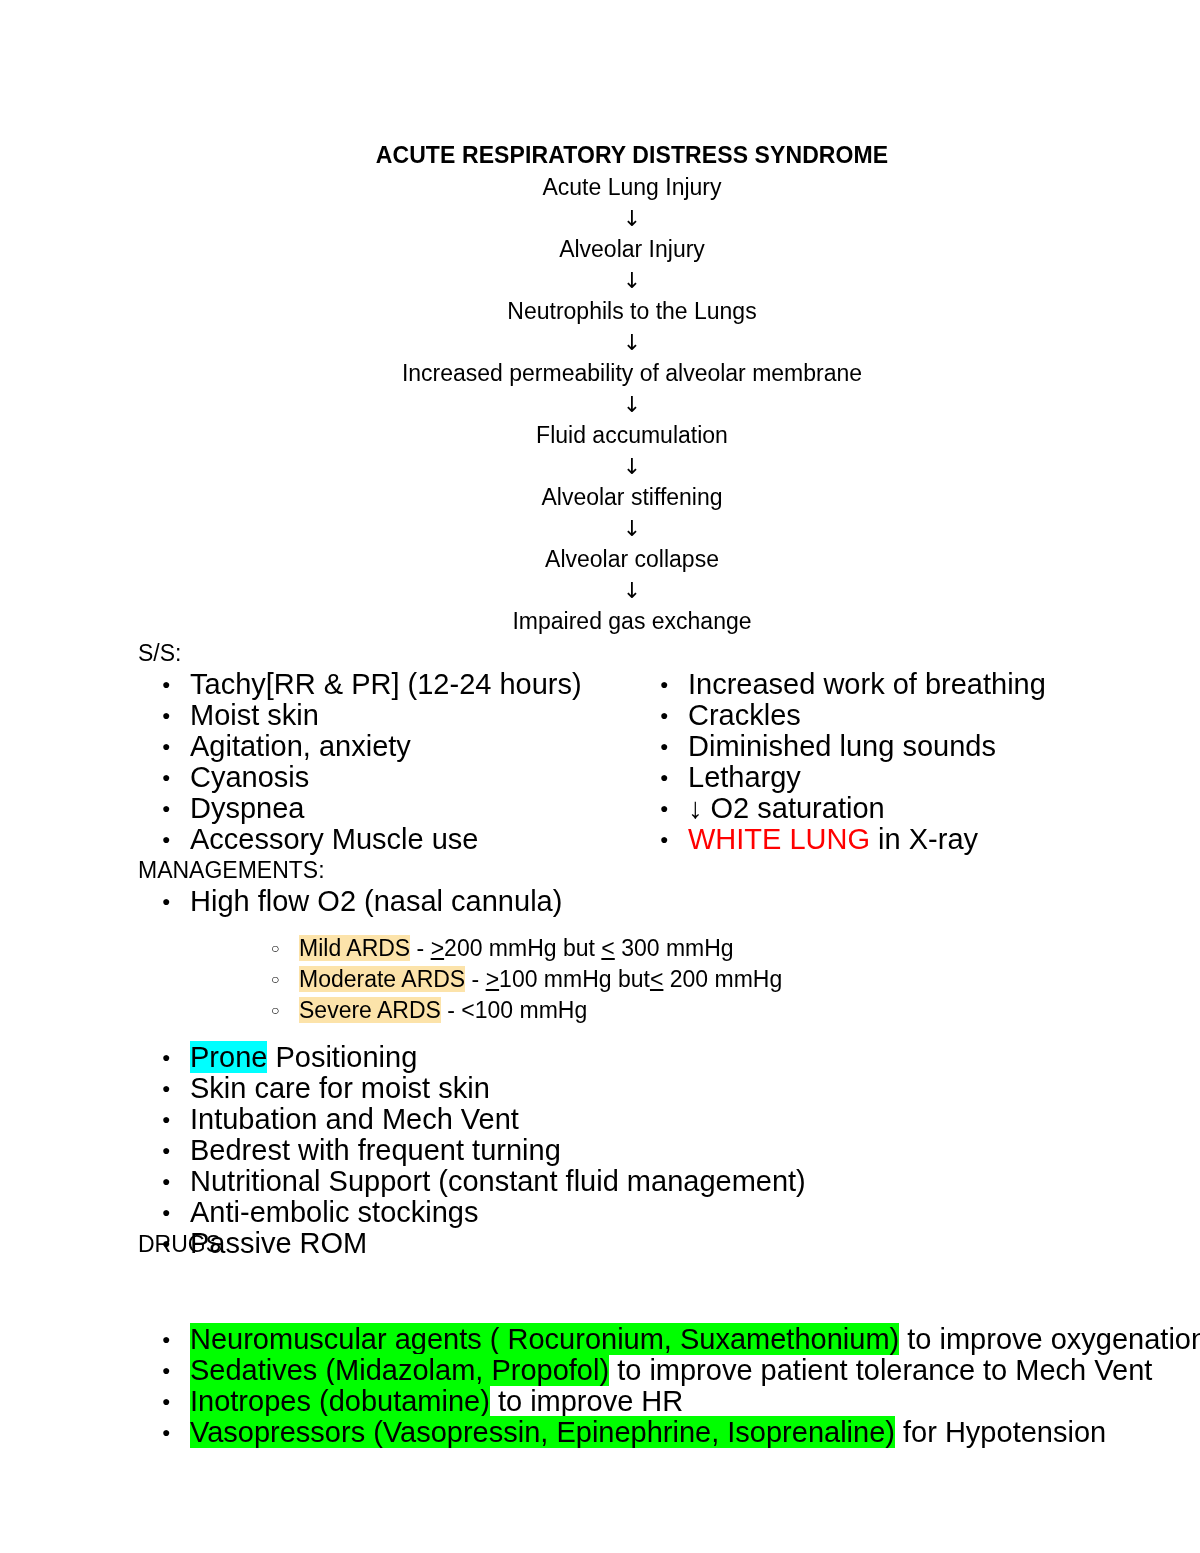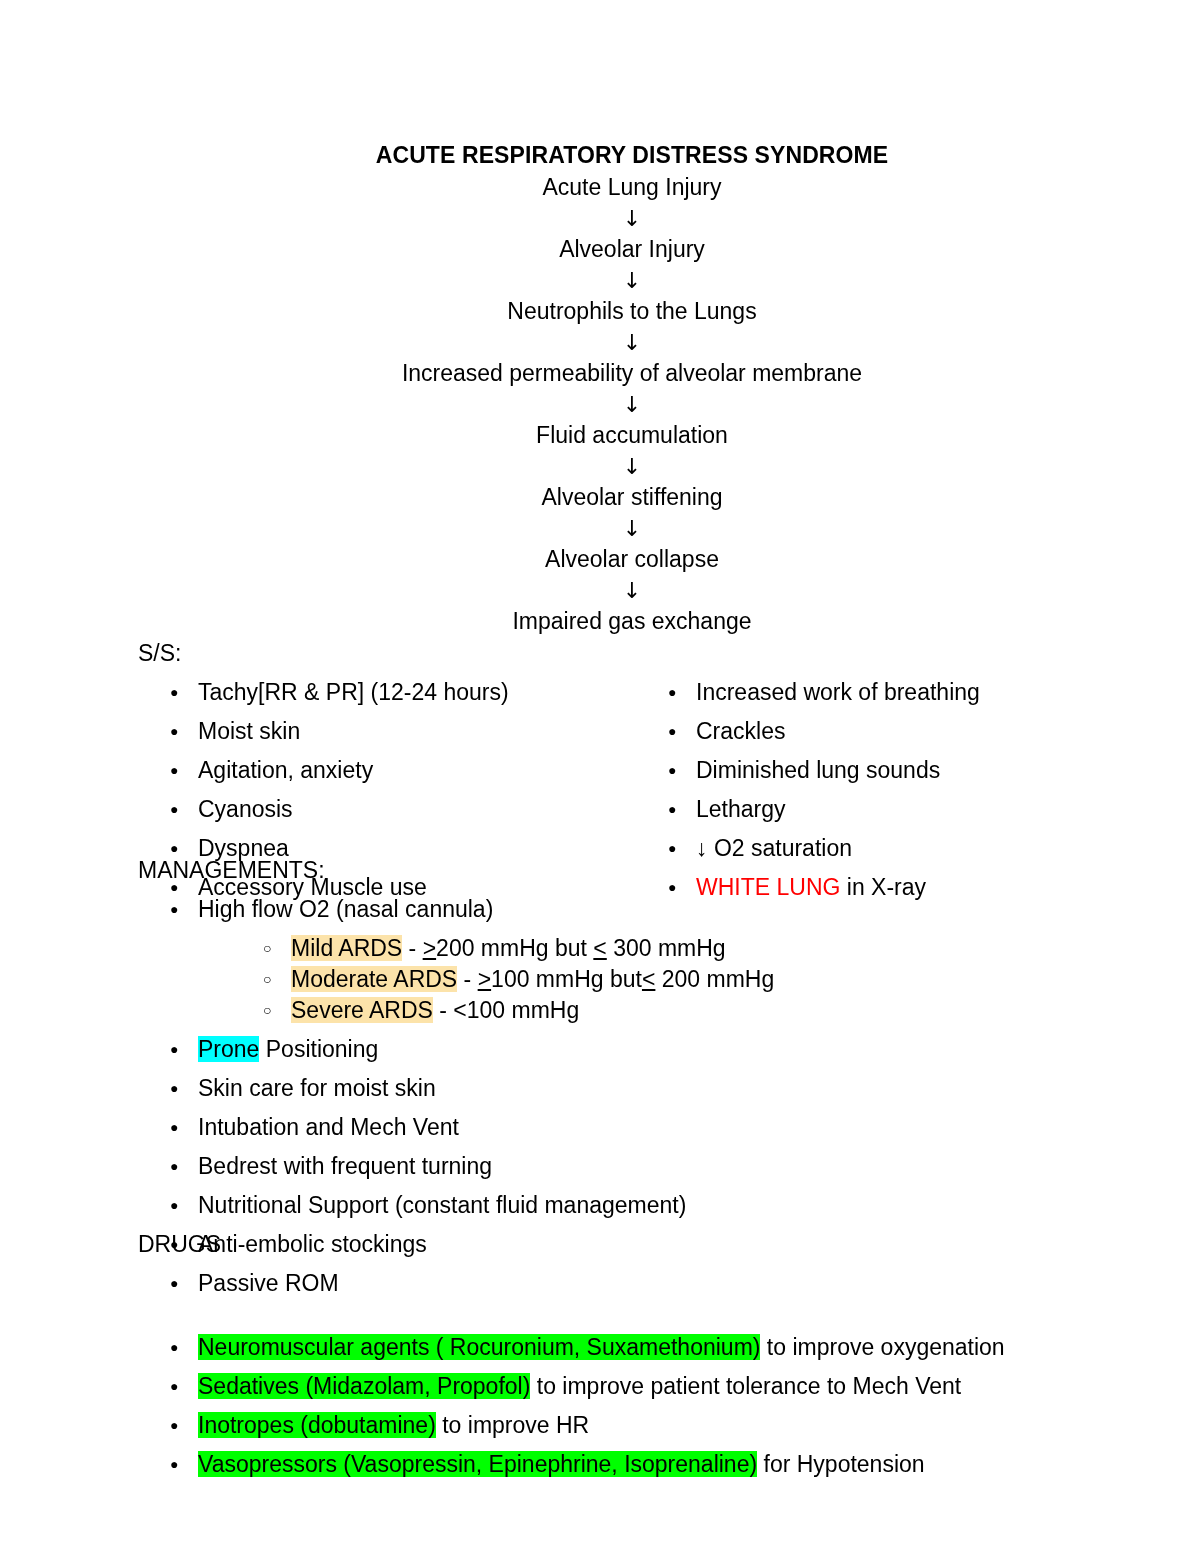--- a/index.html
+++ b/index.html
@@ -59,38 +59,38 @@
   }
 
   
   ul.lvl1 {
     list-style: none;
     margin: 0;
     padding: 0;
   }
   ul.lvl1 > li {
     position: relative;
-    font-size: 23px;
+    font-size: 29px;
     line-height: 31px;
     padding-left: 52px;
-    margin: 8px;
+    margin: 0;
     white-space: nowrap;
   }
   ul.lvl1 > li::before {
     content: "\25CF";
     position: absolute;
     left: 24px;
     top: -1px;
     font-size: 14px;
     line-height: 33px;
     color: #000;
   }
   ul.lvl2 {
     list-style: none;
-    margin: 8px;
+    margin: 16px;
     padding: 0;
   }
   ul.lvl2 > li {
     position: relative;
     font-size: 23px;
     line-height: 31px;
     padding-left: 145px;
     margin: 0;
     white-space: nowrap;
   }

